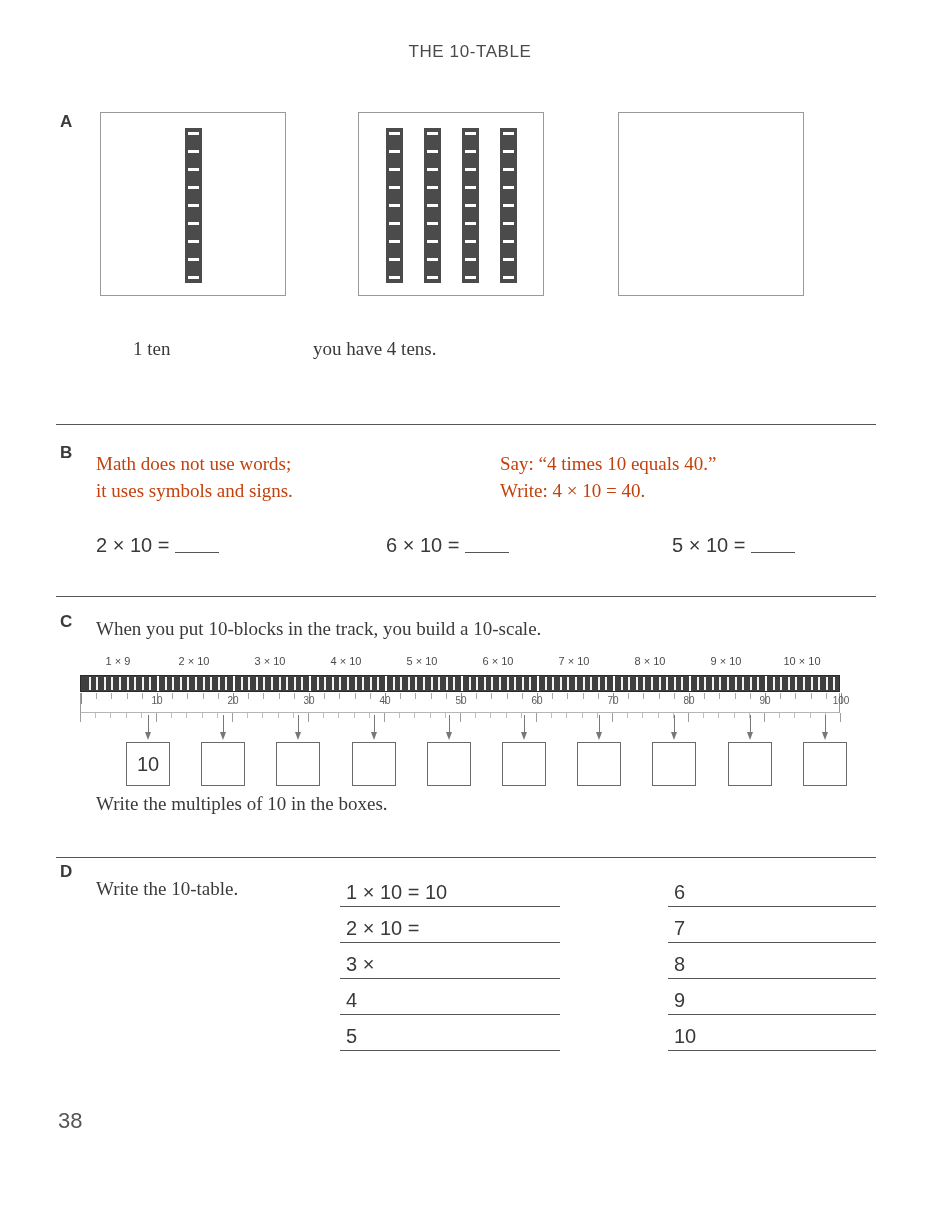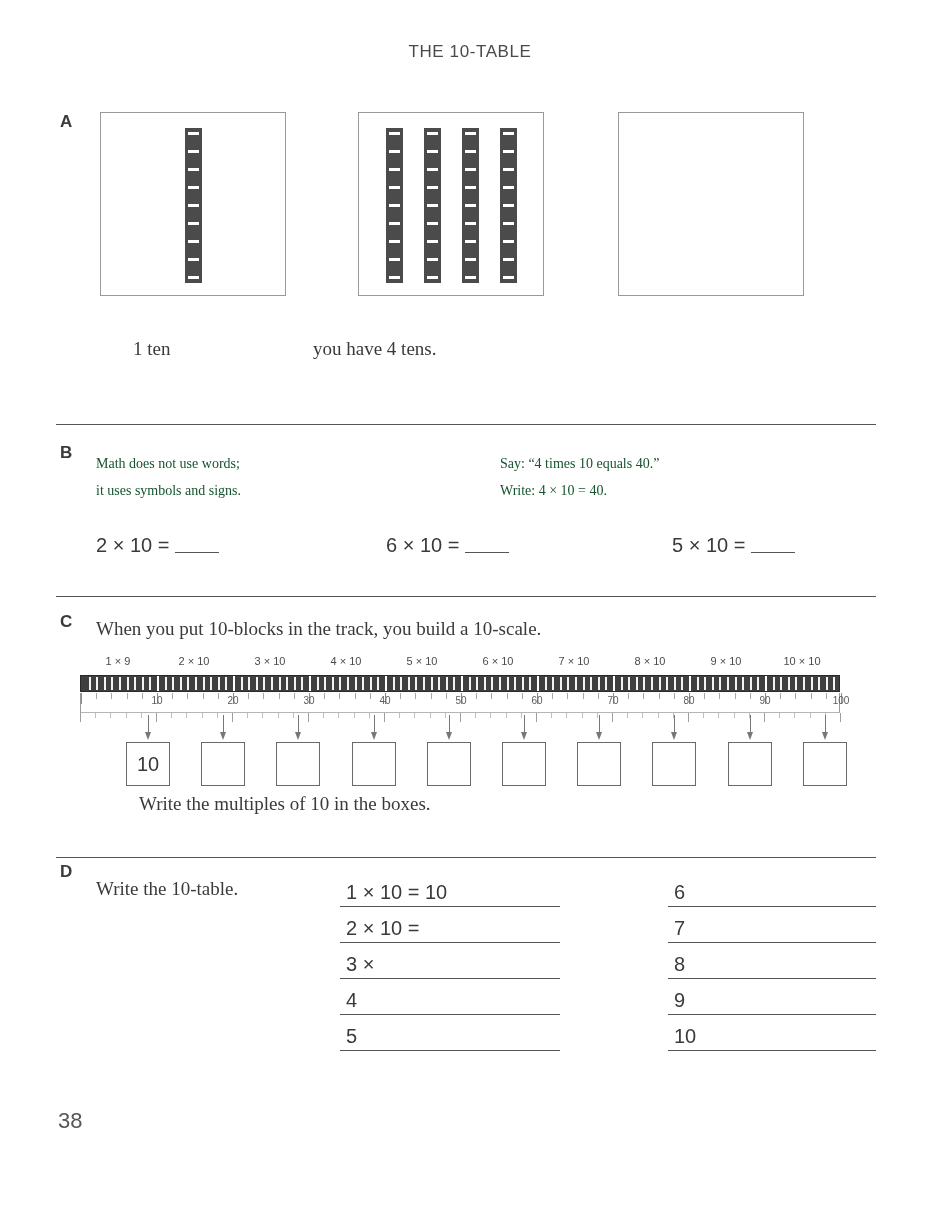--- a/index.html
+++ b/index.html
@@ -84,23 +84,23 @@
     display: inline-block;
     border-bottom: 1.5px solid #555;
     width: 44px;
     height: 14px;
     vertical-align: -1px;
   }
 
   
   .b-text {
     position: absolute;
-    font-size: 14px;
+    font-size: 19px;
     line-height: 27px;
-    color: #14532d;
+    color: #c2410c;
   }
   .b-eq {
     position: absolute;
     font-family: "Liberation Sans", sans-serif;
     font-size: 20px;
     color: #3a3a3a;
   }
 
   
   .c-intro, .c-outro {
@@ -649,21 +649,21 @@
     <div class="cbox" style="left: 276.4px; top: 742px;"></div>
     <div class="cbox" style="left: 351.6px; top: 742px;"></div>
     <div class="cbox" style="left: 426.8px; top: 742px;"></div>
     <div class="cbox" style="left: 502px; top: 742px;"></div>
     <div class="cbox" style="left: 577.2px; top: 742px;"></div>
     <div class="cbox" style="left: 652.4px; top: 742px;"></div>
     <div class="cbox" style="left: 727.6px; top: 742px;"></div>
     <div class="cbox" style="left: 802.8px; top: 742px;"></div>
   </div>
 
-<div class="c-outro" style="left:96px; top:793px;margin-left:43px;">Write the multiples of 10 in the boxes.</div>
+<div class="c-outro" style="left:96px; top:793px;">Write the multiples of 10 in the boxes.</div>
 
 <div class="rule" style="top:857px;"></div>
 
 <div class="sec-letter" style="left:60px; top:862px;">D</div>
 <div class="d-prompt" style="left:96px; top:878px;">Write the 10-table.</div>
 
 <div id="d-left-col">
     <div class="d-line" style="left: 340px; width: 220px; top: 873px; height: 34px; display: flex; align-items: flex-end;">1  ×  10  =  10</div>
     <div class="d-line" style="left: 340px; width: 220px; top: 909px; height: 34px; display: flex; align-items: flex-end;">2  ×  10  =</div>
     <div class="d-line" style="left: 340px; width: 220px; top: 945px; height: 34px; display: flex; align-items: flex-end;">3  ×</div>

